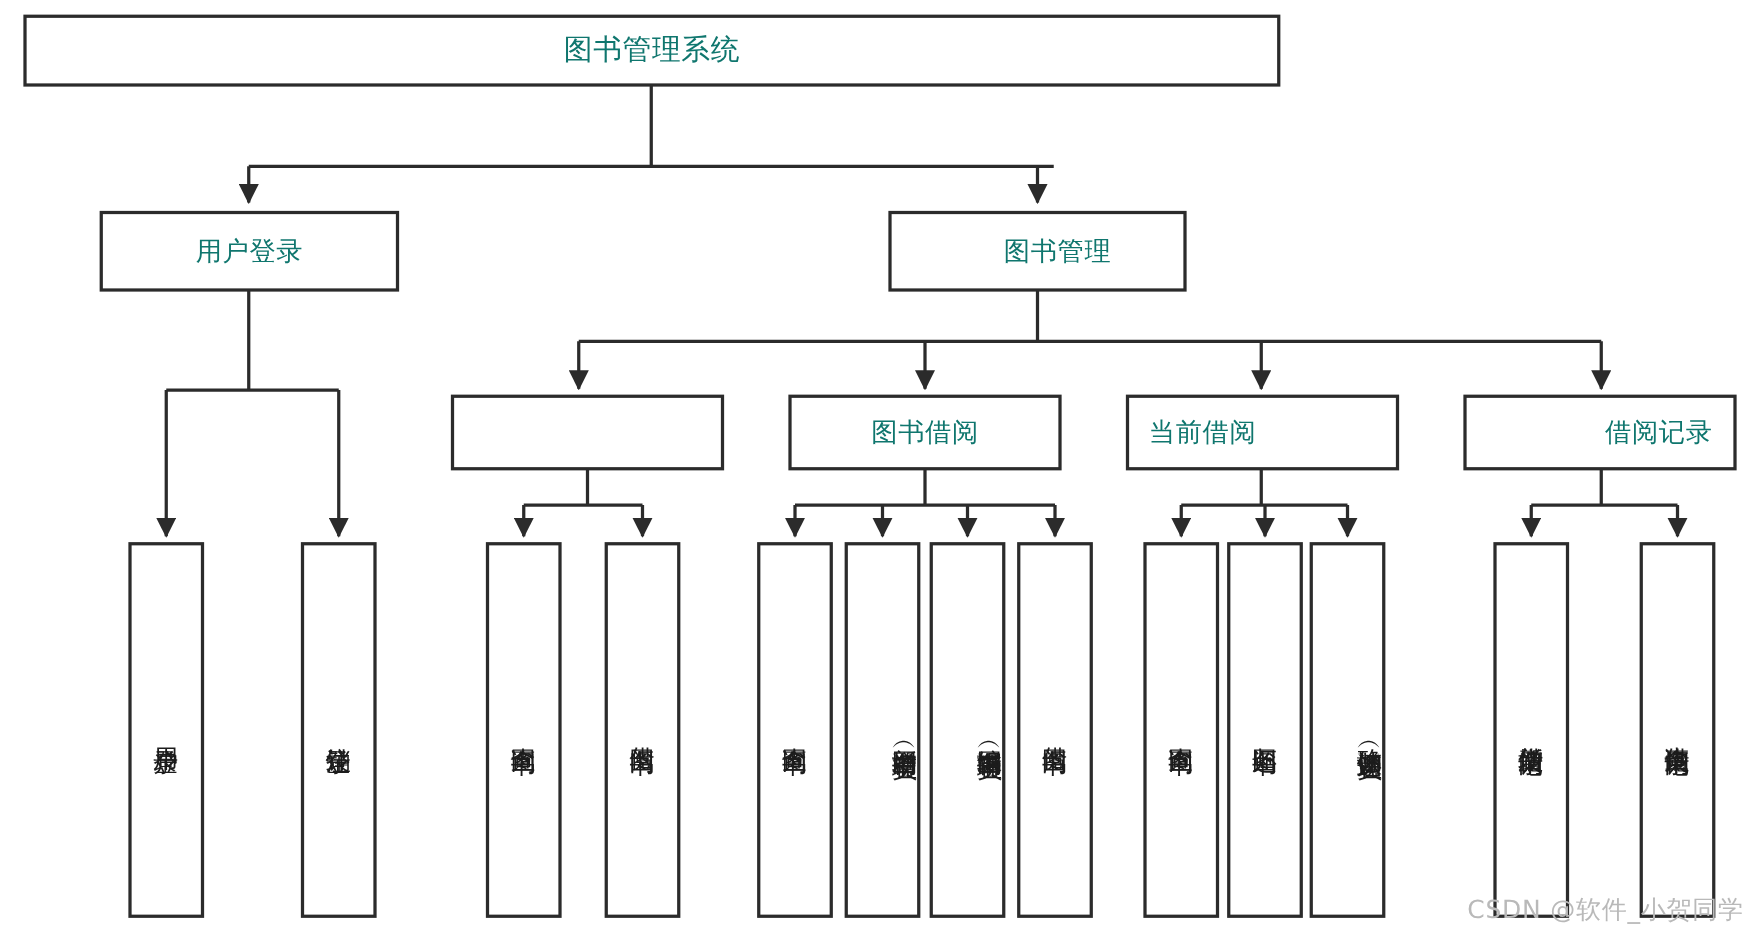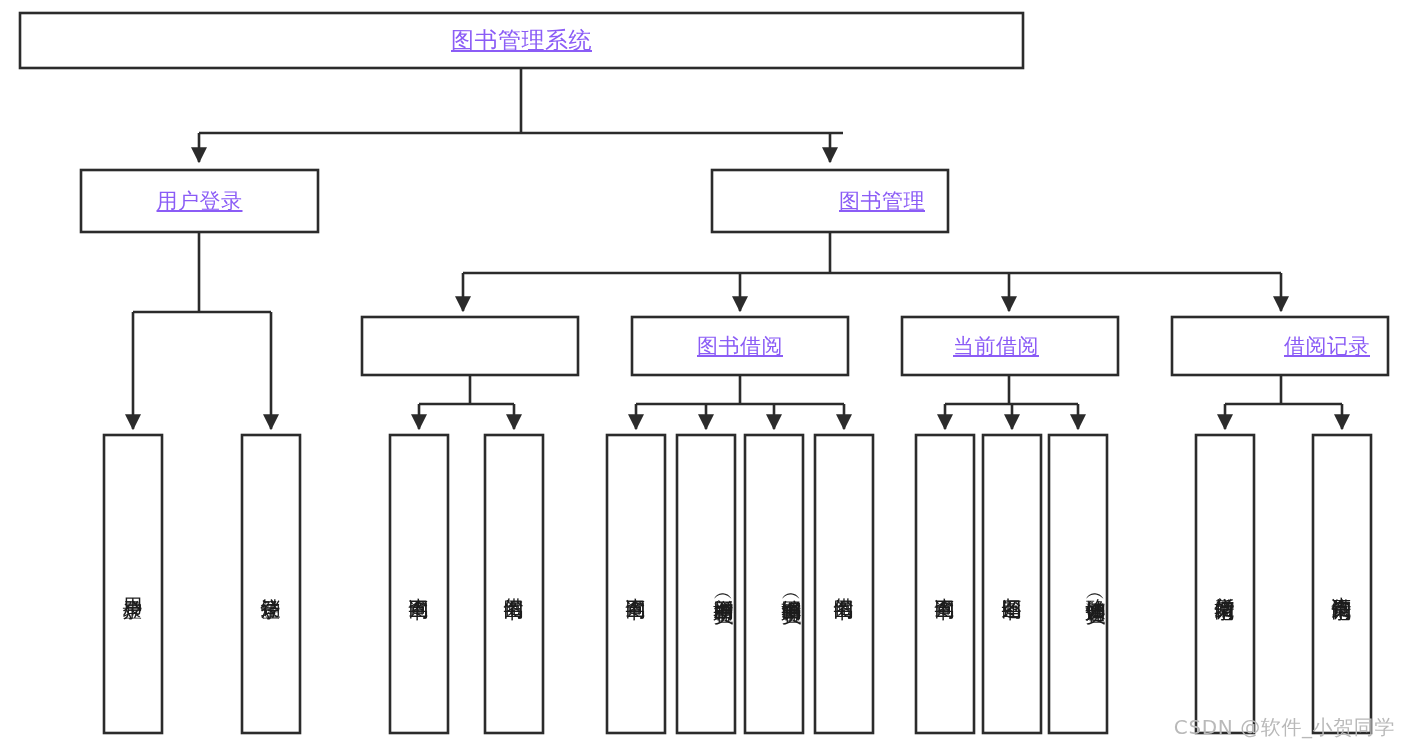--- a/index.html
+++ b/index.html
@@ -41,27 +41,26 @@
   }
   .arrow-head {
     fill: #2b2b2b;
     stroke: none;
   }
   .node-label-h {
     position: absolute;
     display: flex;
     align-items: center;
     justify-content: center;
-    color: #8b5cf6;
+    color: #0f766e;
     font-size: 21px;
     line-height: 1.15;
     letter-spacing: 0.5px;
     white-space: nowrap;
     pointer-events: none;
-    text-decoration: underline;
   }
   .node-label-v {
     position: absolute;
     display: flex;
     align-items: center;
     justify-content: center;
     color: #1c1c1c;
     font-size: 20px;
     line-height: 1.1;
     letter-spacing: 1px;
@@ -172,26 +171,26 @@
     <rect class="box-rect" x="1049" y="435" width="58" height="298"></rect>
 
     <rect class="box-rect" x="1196" y="435" width="58" height="298"></rect>
     <rect class="box-rect" x="1313" y="435" width="58" height="298"></rect>
   </svg>
 
   <div class="node-label-h" style="left:20px; top:13px; width:1003px; height:55px; font-size:23px;">图书管理系统</div>
 
   <div class="node-label-h" style="left:81px; top:170px; width:237px; height:62px;">用户登录</div>
 
-  <div class="node-label-h" style="left:712px; top:170px; width:268px; height:62px;margin-left:36px;">图书管理</div>
+  <div class="node-label-h" style="left:712px; top:170px; width:268px; height:62px;">图书管理</div>
 
 
   <div class="node-label-h" style="left:632px; top:317px; width:216px; height:58px;">图书借阅</div>
 
-  <div class="node-label-h" style="left:902px; top:317px; width:188px; height:58px;">当前借阅</div>
+  <div class="node-label-h" style="left:868px; top:317px; width:188px; height:58px;">当前借阅</div>
 
   <div class="node-label-h" style="left:1219px; top:317px; width:216px; height:58px;">借阅记录</div>
 
   <div class="node-label-v" style="left:104px; top:435px; width:58px; height:298px;">用户登录</div>
   <div class="node-label-v" style="left:242px; top:435px; width:58px; height:298px;">注销登录</div>
 
   <div class="node-label-v" style="left:390px; top:435px; width:58px; height:298px;">查询图书</div>
   <div class="node-label-v" style="left:485px; top:435px; width:58px; height:298px;">借阅图书</div>
 
   <div class="node-label-v" style="left:607px; top:435px; width:58px; height:298px;">查询图书</div>

